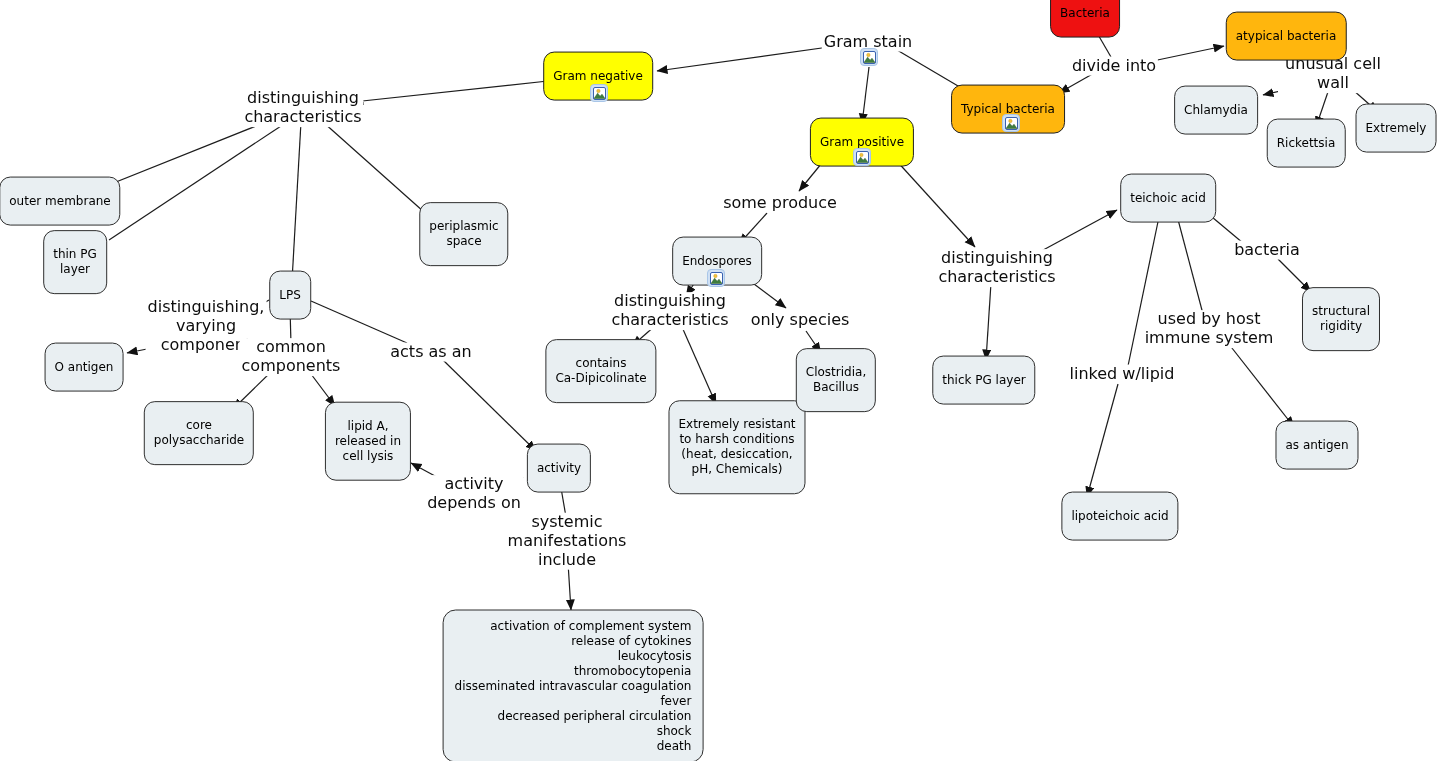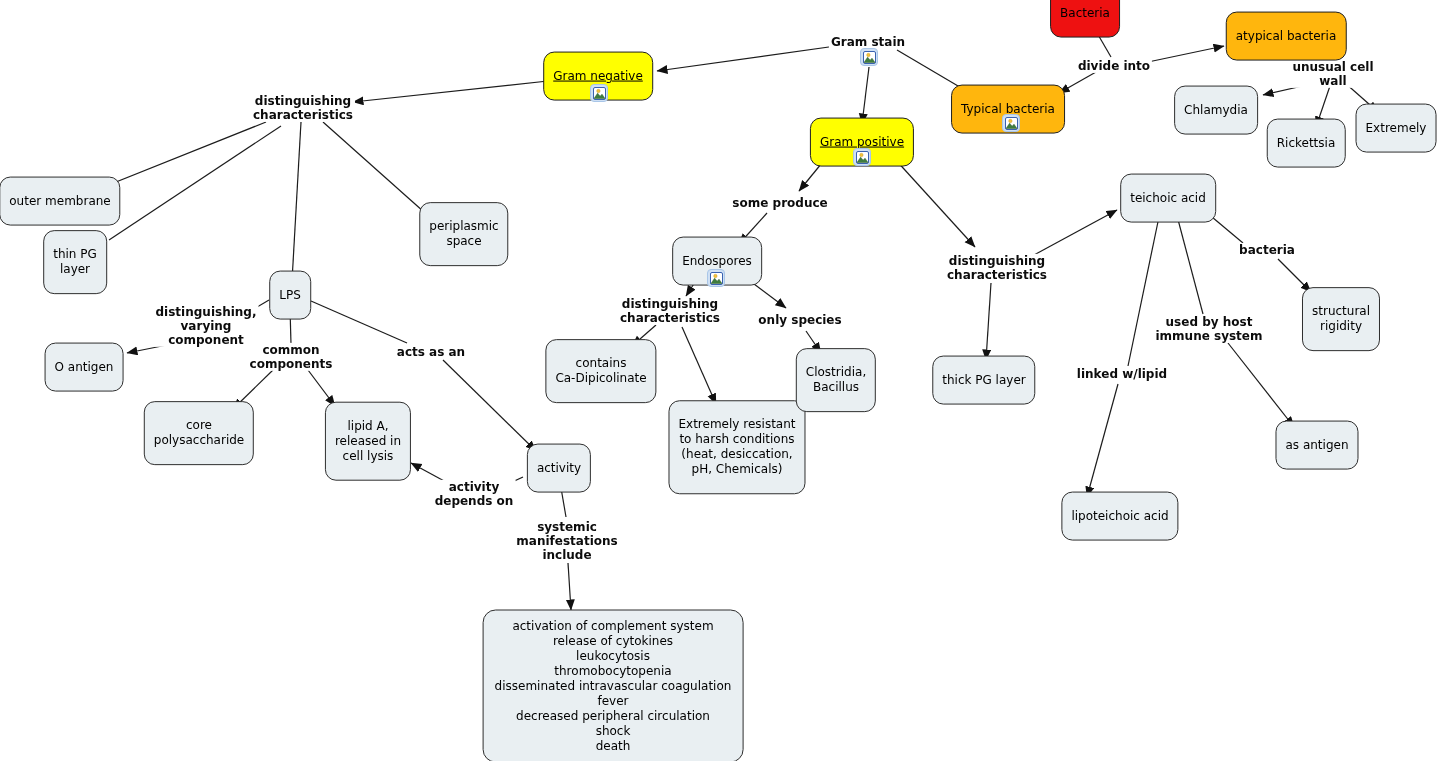--- a/index.html
+++ b/index.html
@@ -19,43 +19,41 @@
     border:1.4px solid var(--concept-border);
     border-radius:11px;
     padding:16px 9px;
     font-size:12px;
     line-height:1.24;
     color:#000;
     text-align:center;
     white-space:pre-line;
     z-index:2;
   }
-  .concept.yellow{background:var(--yellow);border-color:#1f1f1f;text-decoration:underline;}
+  .concept.yellow{background:var(--yellow);border-color:#1f1f1f;}
   .concept.orange{background:var(--orange);border-color:#1f1f1f;}
   .concept.red{background:var(--red);border-color:#1f1f1f;}
   .concept.list{
-    text-align:center;
+    text-align:right;
     white-space:pre;
     padding:8px 11px;
     border-radius:13px;
     line-height:1.25;
-    margin-left:40px;
   }
   .linking{
     position:absolute;
     transform:translate(-50%,-50%);
-    font-size:12px;
+    font-size:16px;
     line-height:1.18;
     color:#0c0c0c;
     text-align:center;
     white-space:pre-line;
     background:#fff;
     padding:0 2px;
     z-index:1;
-    font-weight:bold;
   }
   .res-icon{
     position:absolute;
     transform:translate(-50%,-50%);
     width:18px;height:18px;
     background:#cfe0f4;
     border:1px solid #a9c6e8;
     border-radius:4px;
     display:flex;align-items:center;justify-content:center;
     z-index:3;

